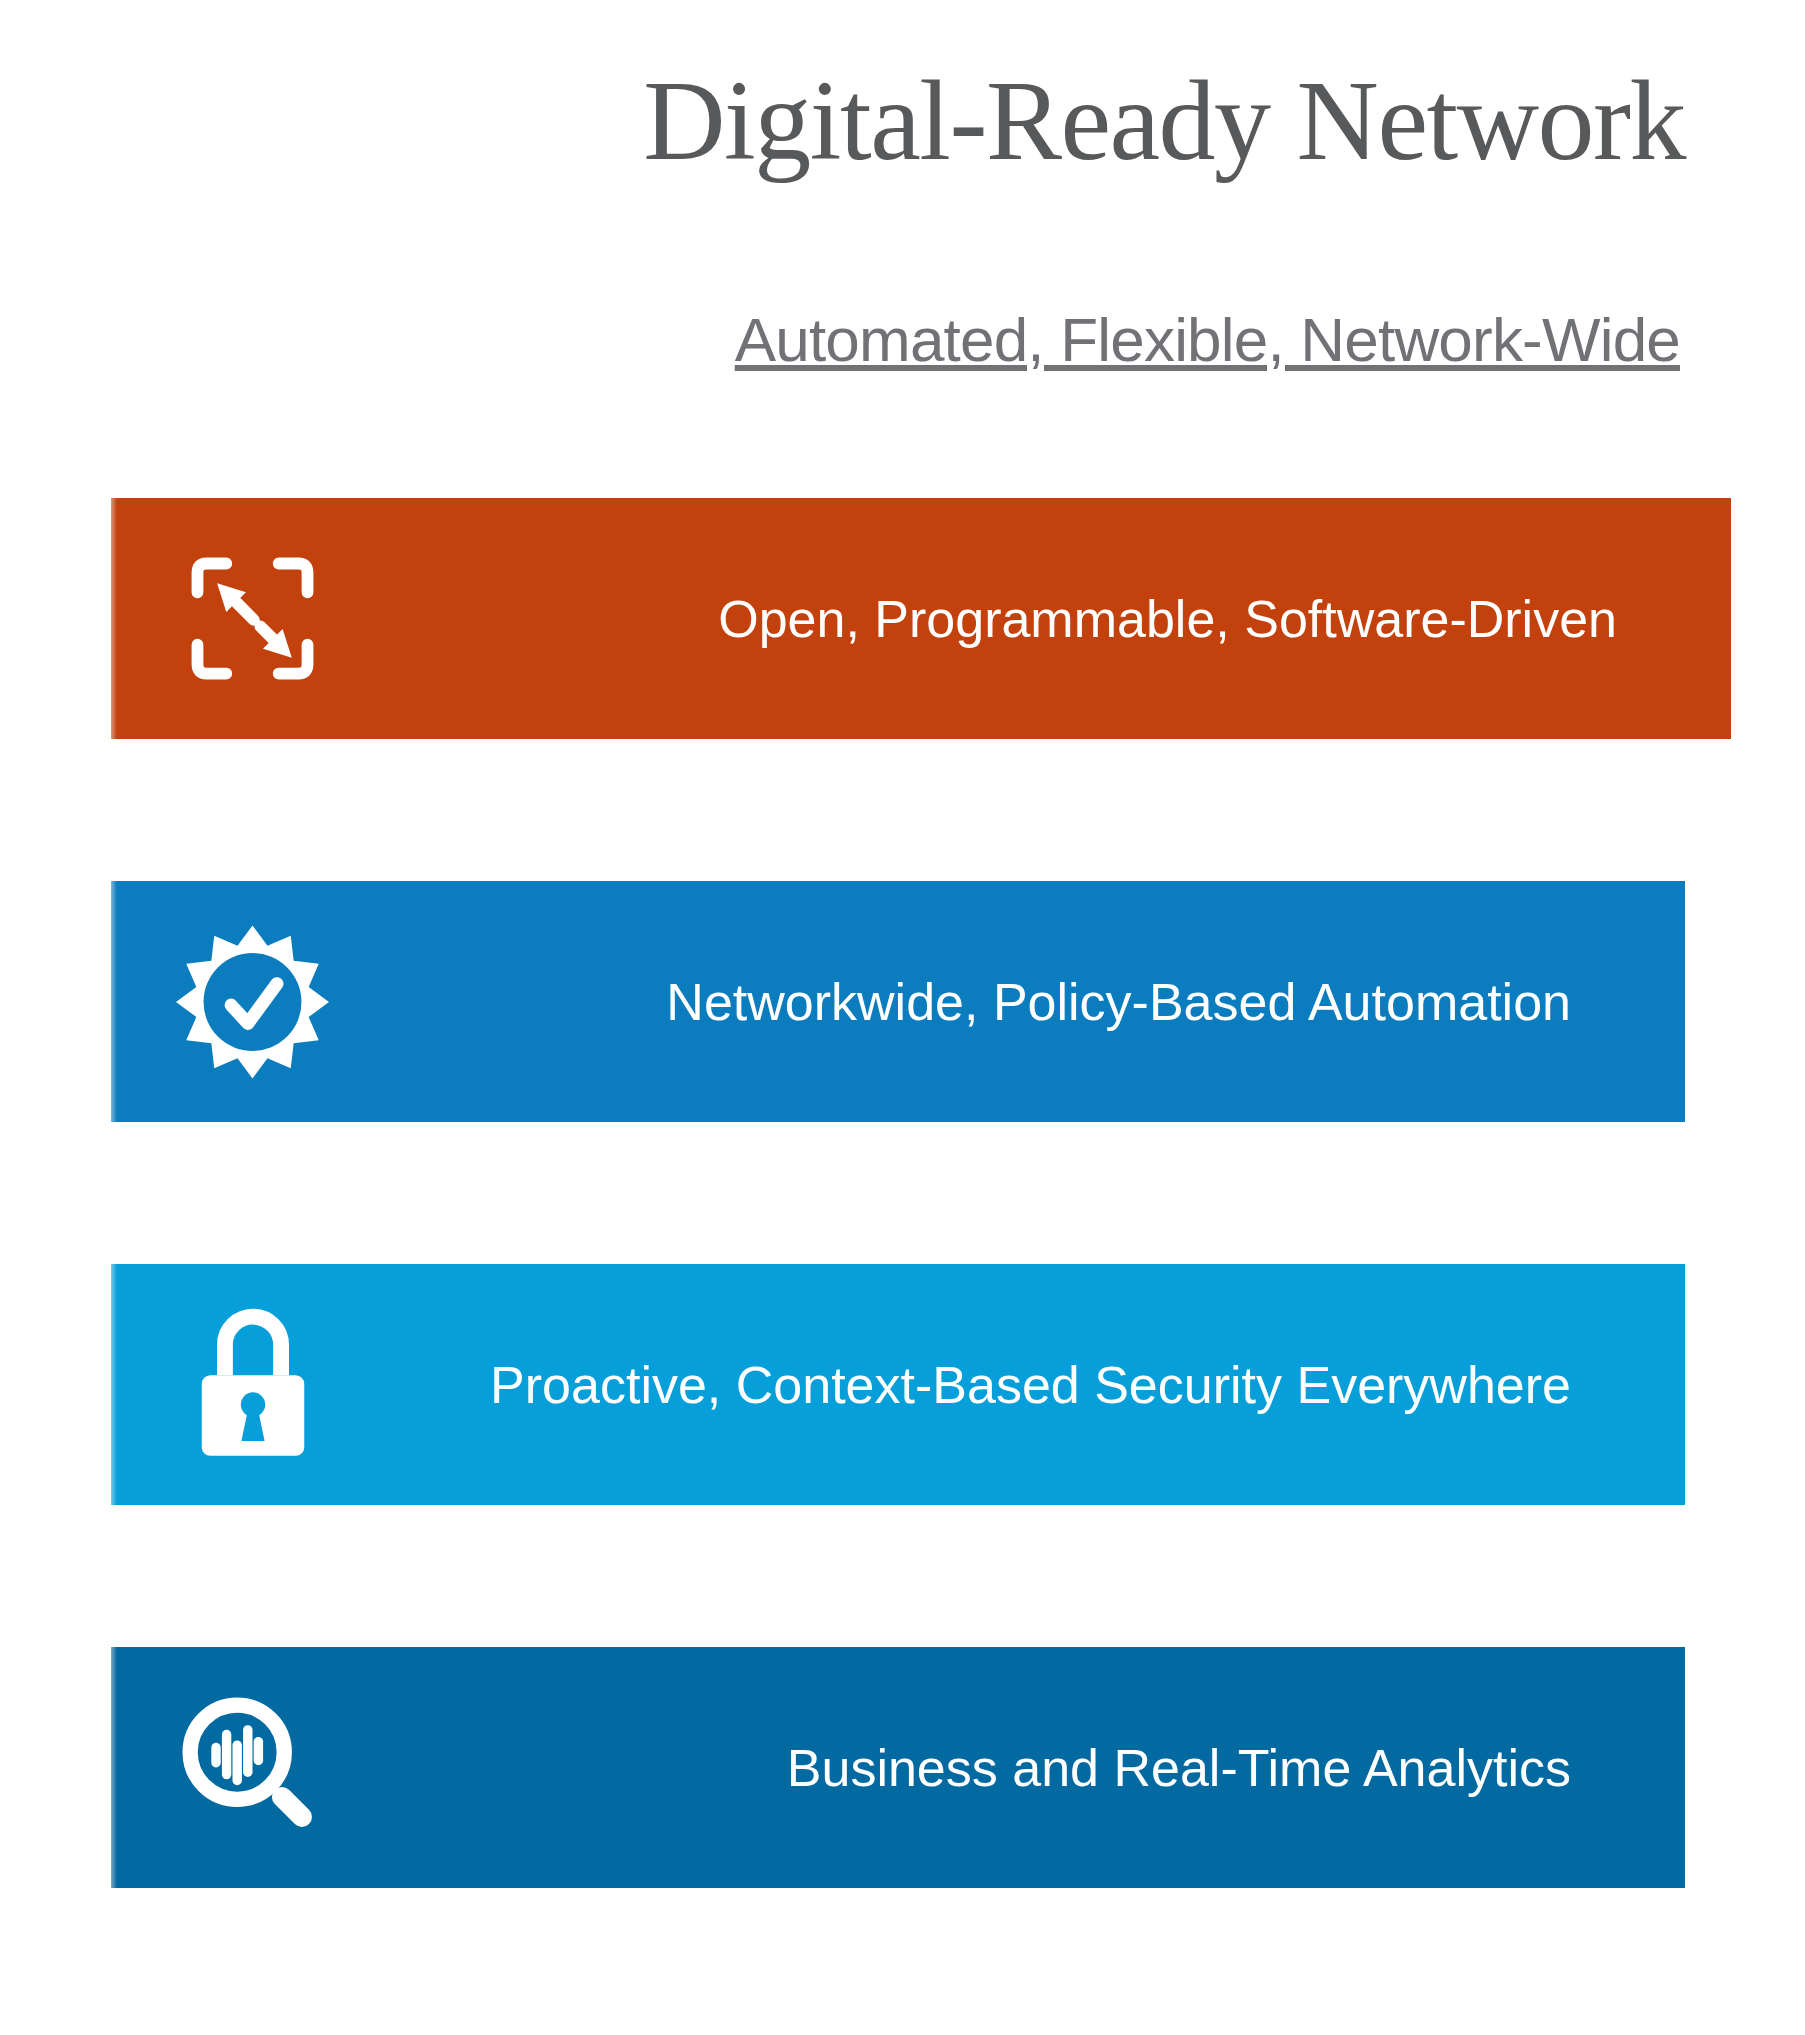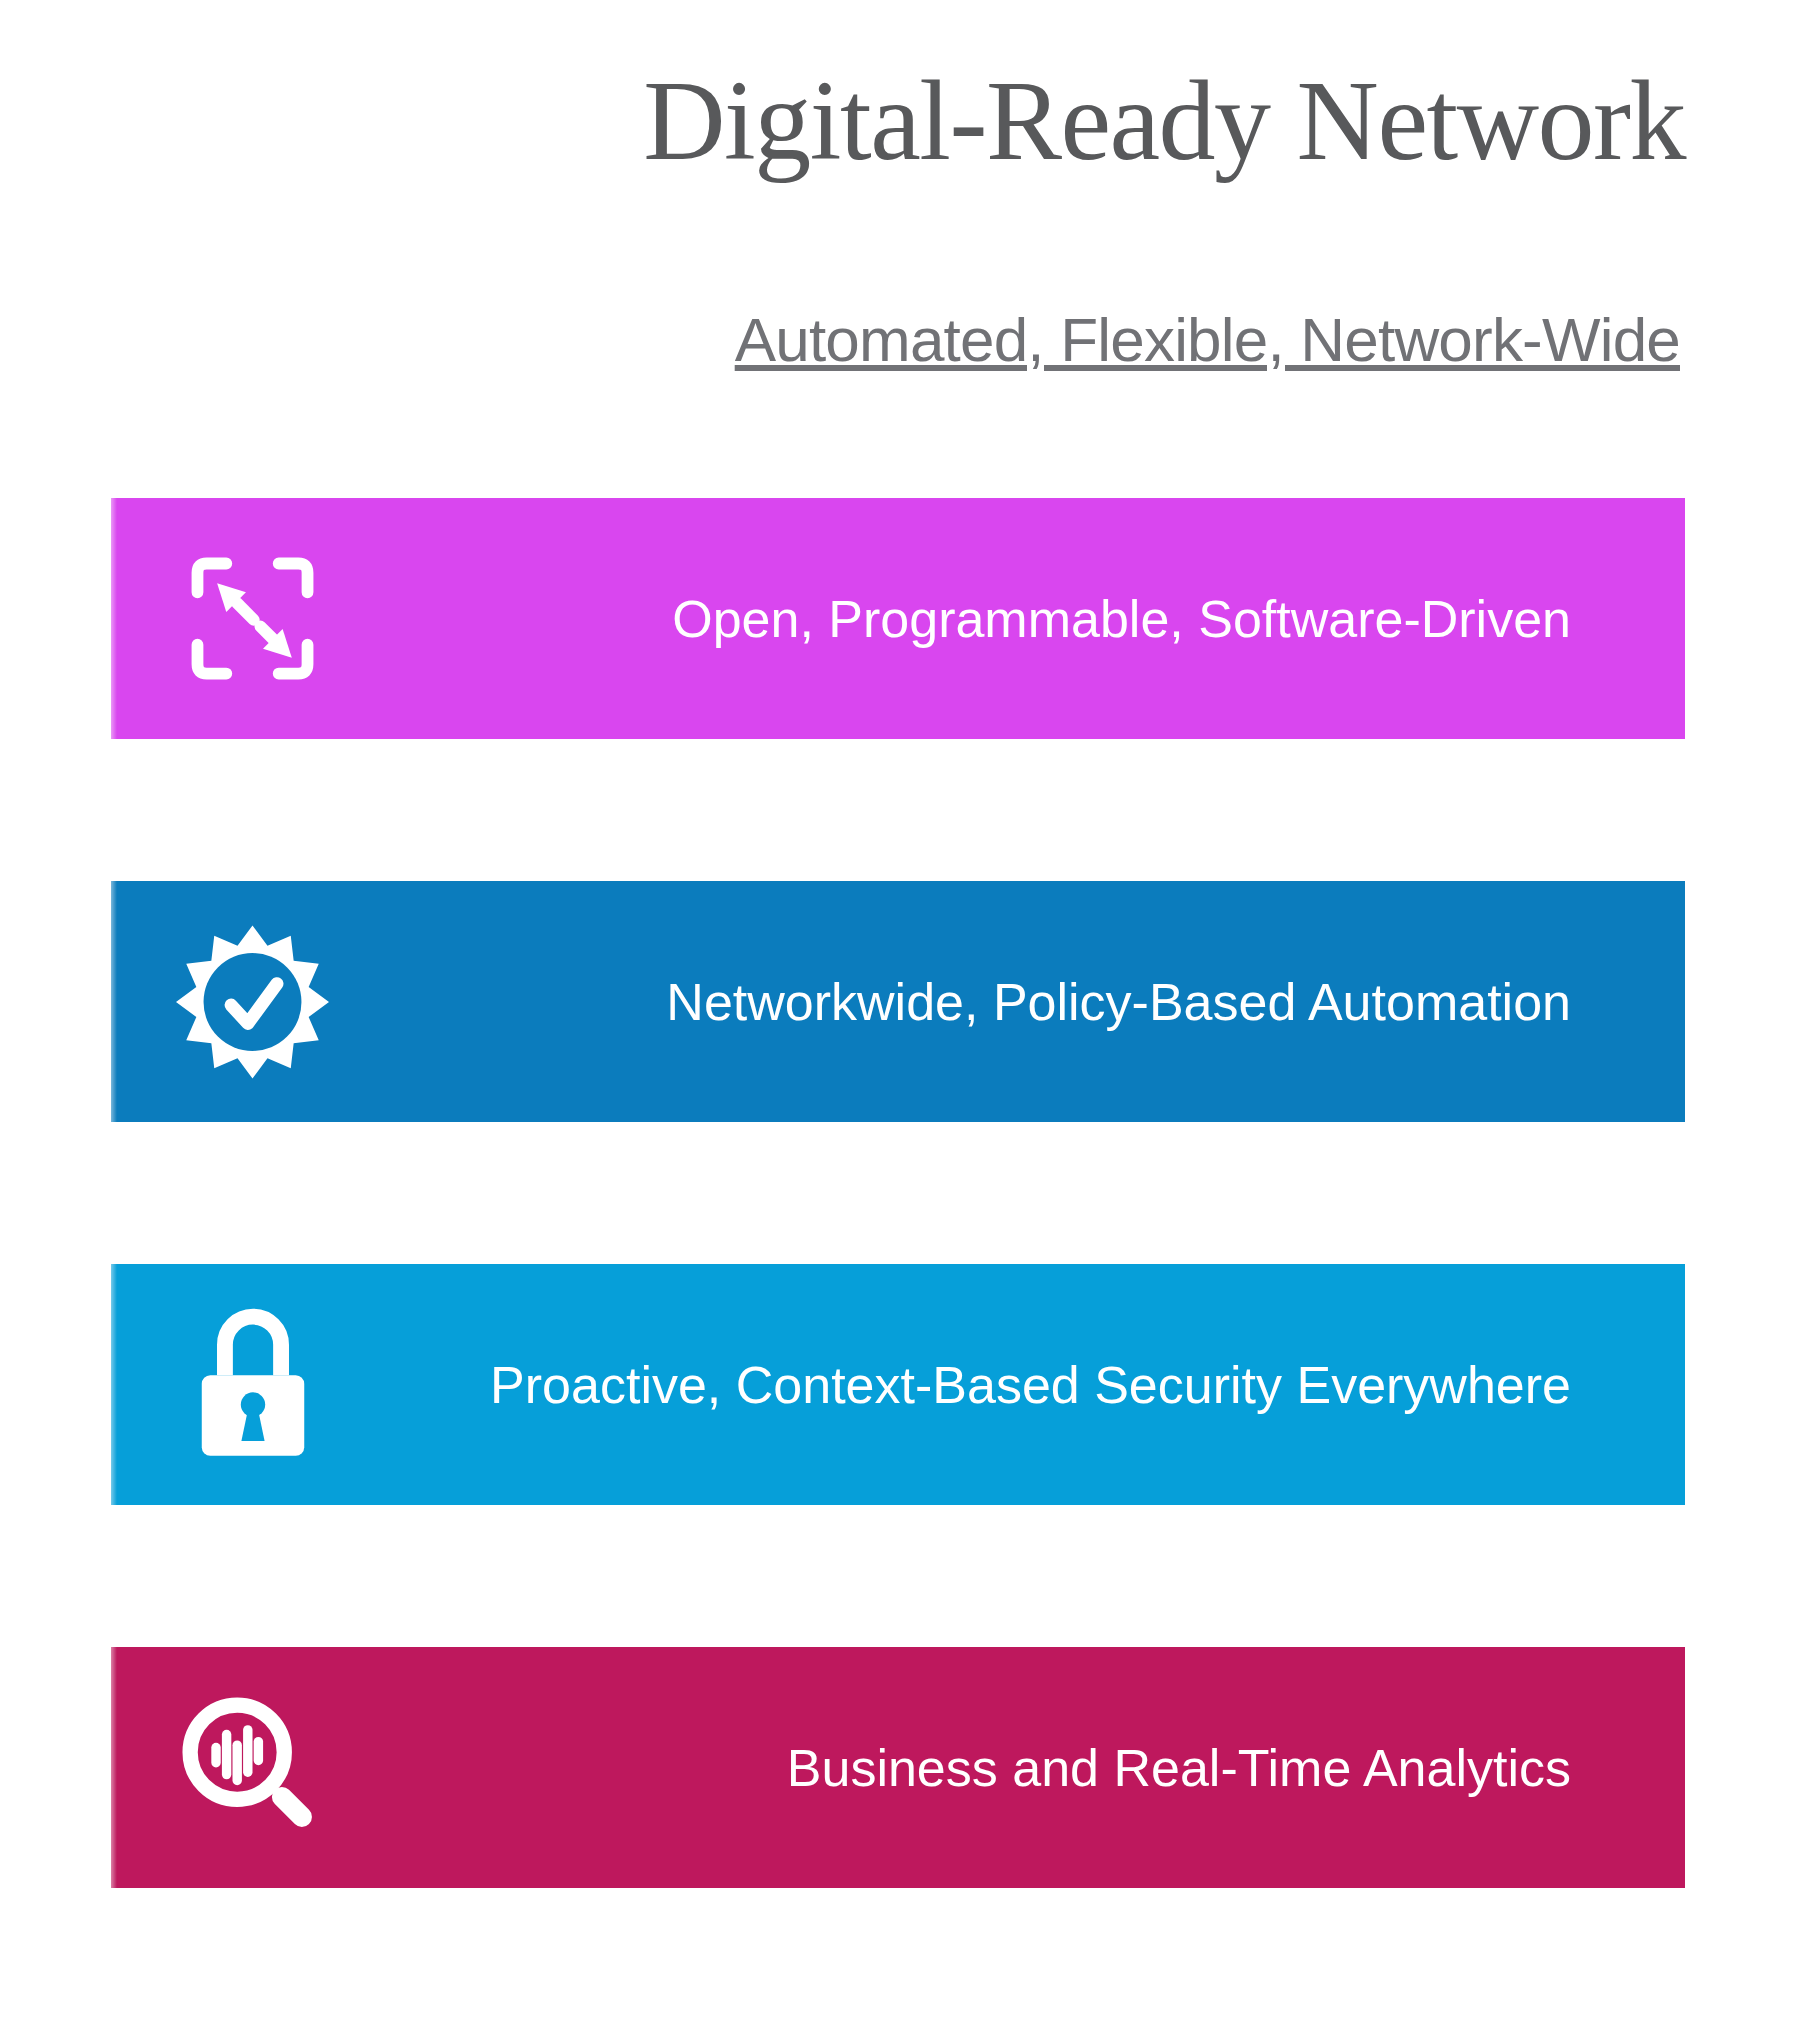--- a/index.html
+++ b/index.html
@@ -76,21 +76,21 @@
   }
 </style>
 </head>
 <body>
 
 <div class="page">
 
   <h1 class="title" style="color: rgb(88, 89, 91);">Digital-Ready Network</h1>
   <h2 class="subtitle" style="color: rgb(113, 114, 118);">Automated, Flexible, Network-Wide</h2>
 
-  <div class="bar bar-1" style="background-color: #d946ef;">
+  <div class="bar bar-1" style="background-color: #c2410c; padding-left: 46px;">
     <span class="icon">
       <svg width="137" height="131" viewBox="0 0 100 100" aria-hidden="true">
         <g fill="none" stroke="#ffffff" stroke-width="9" stroke-linecap="round" stroke-linejoin="round">
           <path d="M 30 8 H 15 Q 8 8 8 15 V 30"></path>
           <path d="M 70 8 H 85 Q 92 8 92 15 V 30"></path>
           <path d="M 8 70 V 85 Q 8 92 15 92 H 30"></path>
           <path d="M 92 70 V 85 Q 92 92 85 92 H 70"></path>
           <line x1="51" y1="51" x2="38" y2="38"></line>
           <line x1="56" y1="56" x2="67" y2="67"></line>
         </g>
@@ -117,21 +117,21 @@
     <span class="icon">
       <svg width="156" height="160" viewBox="0 0 100 100" aria-hidden="true">
         <polygon fill="#ffffff" points="100,50 86.7,59.8 93.3,75 76.9,76.9 75,93.3 59.8,86.7 50,100 40.2,86.7 25,93.3 23.1,76.9 6.7,75 13.3,59.8 0,50 13.3,40.2 6.7,25 23.1,23.1 25,6.7 40.2,13.3 50,0 59.8,13.3 75,6.7 76.9,23.1 93.3,25 86.7,40.2"></polygon>
         <circle cx="50" cy="50" r="32" fill="#0b7cbd"></circle>
         <path d="M 36 52 L 47 64 L 66 38" fill="none" stroke="#ffffff" stroke-width="8.5" stroke-linecap="round" stroke-linejoin="round"></path>
       </svg>
     </span>
     <span class="label" style="color: rgb(255, 255, 255);">Networkwide, Policy-Based Automation</span>
   </div>
 
-  <div class="bar bar-4" style="background-color: #be185d;">
+  <div class="bar bar-4" style="background-color: #0369a1;">
     <span class="icon">
       <svg width="165" height="165" viewBox="0 0 130 130" aria-hidden="true">
         <circle cx="52" cy="52" r="40" fill="none" stroke="#ffffff" stroke-width="13"></circle>
         <g stroke="#ffffff" stroke-width="8" stroke-linecap="round">
           <line x1="34" y1="48" x2="34" y2="61"></line>
           <line x1="43" y1="37" x2="43" y2="71"></line>
           <line x1="52" y1="46" x2="52" y2="76"></line>
           <line x1="61" y1="33" x2="61" y2="69"></line>
           <line x1="70" y1="43" x2="70" y2="59"></line>
         </g>

